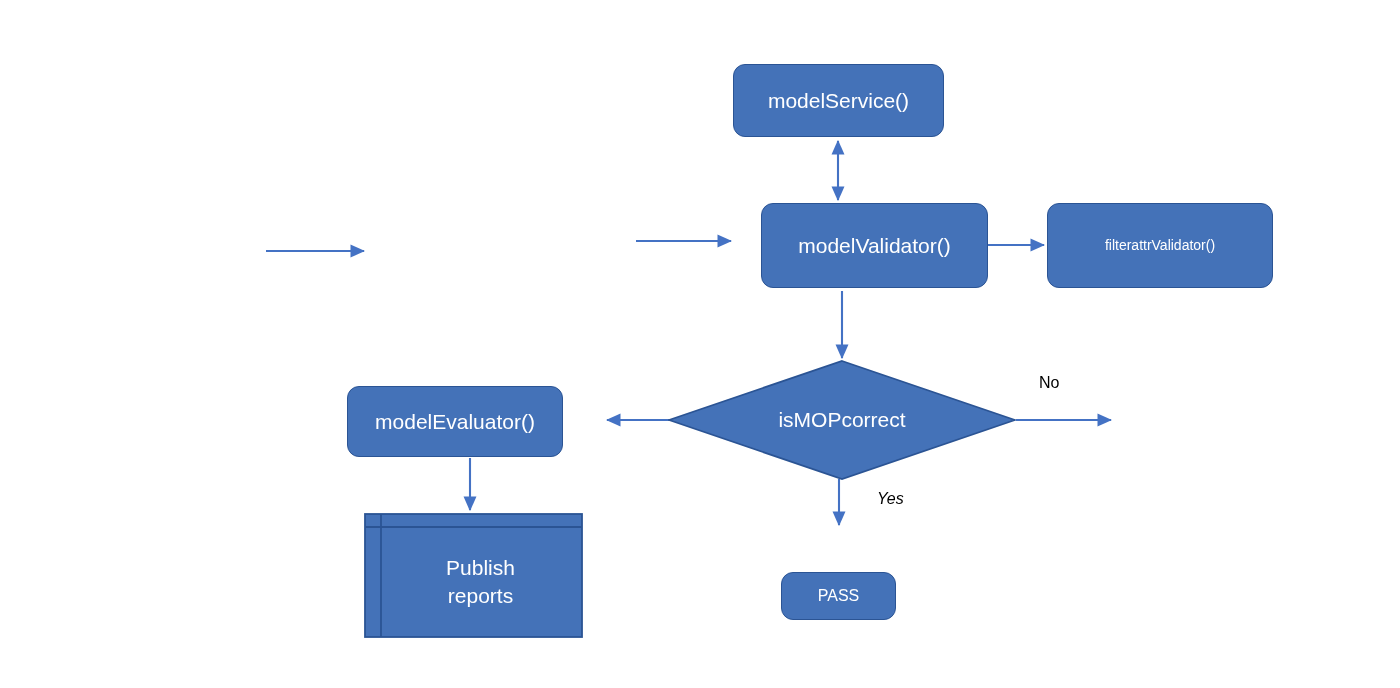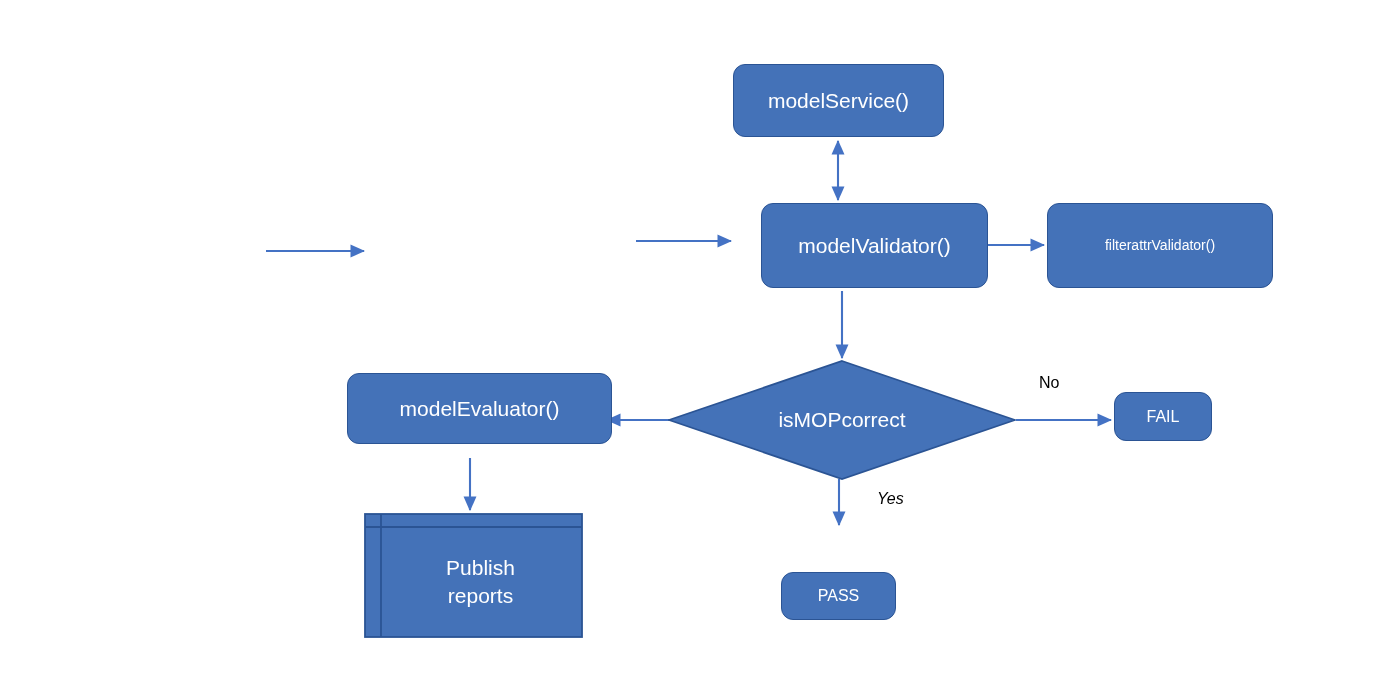--- a/index.html
+++ b/index.html
@@ -67,21 +67,21 @@
   #node-model-validator {
     left: 733px; top: 203px;  width: 227px;  height: 85px;
     font-size: 21px;
     margin-left: 28px;
   }
   #node-filterattr {
     left: 1047px; top: 203px; width: 226px;  height: 85px;
     font-size: 14px;
   }
   #node-model-evaluator {
-    left: 347px; top: 373px;  width: 265px;  height: 71px;
+    left: 347px; top: 386px;  width: 216px;  height: 71px;
     font-size: 21px;
   }
   #node-fail {
     left: 1114px; top: 392px; width: 98px;   height: 49px;
     font-size: 16px;
   }
   #node-pass {
     left: 781px; top: 528px;  width: 115px;  height: 48px;
     font-size: 16px;
     margin-top: 44px;
@@ -201,23 +201,20 @@
     <span class="label">filterattrValidator()</span>
   </div>
 
   <div id="node-decision">
     <svg width="348" height="120" viewBox="0 0 348 120">
       <path d="M 174 1 L 347 60 L 174 119 L 1 60 Z" fill="#4472B8" stroke="#2B5494" stroke-width="1.8"></path>
     </svg>
     <div class="diaText">isMOPcorrect</div>
   </div>
 
-  <div class="node rounded" id="node-fail">
-    <span class="label">FAIL</span>
-  </div>
 
   <div class="node rounded" id="node-pass">
     <span class="label">PASS</span>
   </div>
 
   <div class="node rounded underlined" id="node-model-evaluator">
     <span class="label">modelEvaluator()</span>
   </div>
 
   <div id="node-publish">

